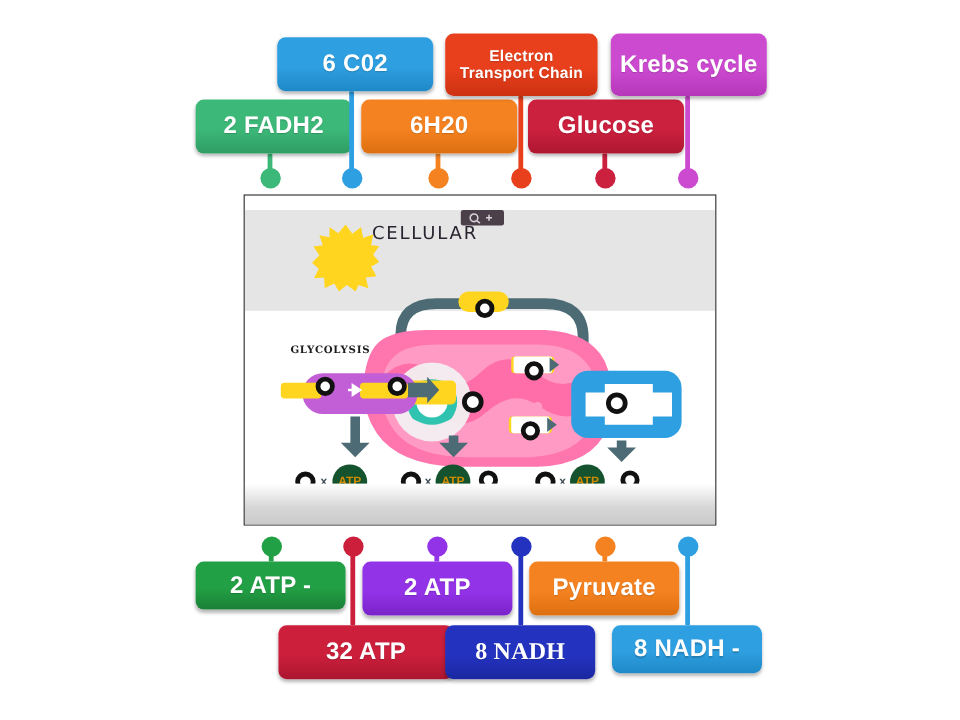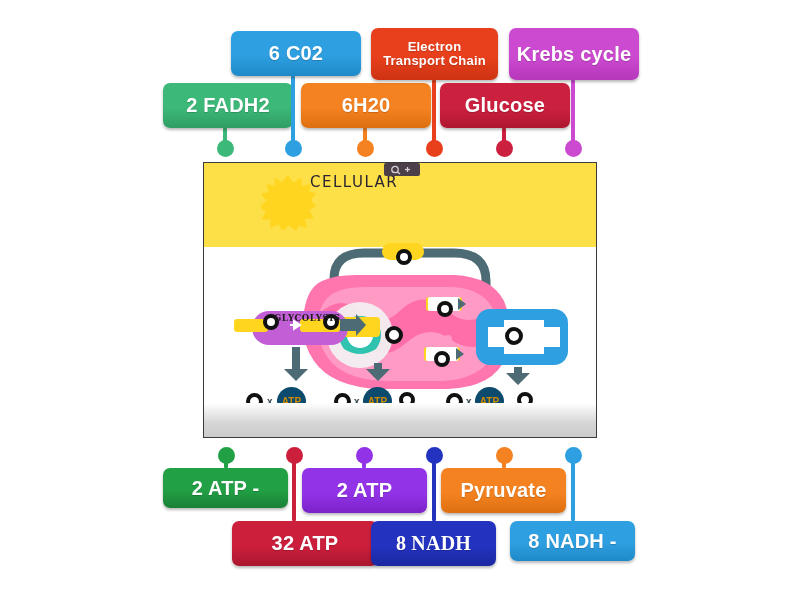--- a/index.html
+++ b/index.html
@@ -64,24 +64,24 @@
     height: 276px;
     border: 1px solid #3a3a3a;
     box-sizing: border-box;
     background: #ffffff;
     overflow: hidden;
   }
 
   
   #banner {
     position: absolute;
-    left: 0; top: 0;
+    left: 0; top: 12px;
     width: 100%;
     height: 84px;
-    background: #fde047;
+    background: #e5e5e5;
   }
   #sunburst {
     position: absolute;
     left: 56px;
     top: 12px;
     width: 56px;
     height: 56px;
     background: #ffd520;
     clip-path: polygon(50% 0%, 60% 14%, 73% 4%, 76% 20%, 91% 15%, 88% 31%, 100% 32%, 91% 45%, 100% 56%,
                        88% 63%, 96% 77%, 80% 79%, 84% 95%, 69% 90%, 65% 100%, 52% 90%, 40% 100%,
@@ -135,21 +135,21 @@
     border-radius: 50%;
     background: #ffffff;
     border: 4px solid #111111;
     box-sizing: border-box;
     cursor: pointer;
   }
 
   .atp-badge {
     position: absolute;
     border-radius: 50%;
-    background: #0c4a6e;
+    background: #14532d;
     display: flex;
     align-items: center;
     justify-content: center;
     color: #cf8a00;
     font-weight: bold;
     font-size: 10px;
     font-family: "Liberation Sans", sans-serif;
   }
   .times {
     position: absolute;
@@ -282,21 +282,21 @@
           <div class="atp-badge" style="left: 73px; top: 152px; width: 29px; height: 29px;">ATP</div>
           <div class="atp-badge" style="left: 159px; top: 152px; width: 29px; height: 29px;">ATP</div>
           <div class="atp-badge" style="left: 271px; top: 152px; width: 29px; height: 29px;">ATP</div>
         </div>
       <div id="marks">
           <div class="times" style="left: 63px; top: 161px;">x</div>
           <div class="times" style="left: 150px; top: 161px;">x</div>
           <div class="times" style="left: 262px; top: 161px;">x</div>
         </div>
 
-      <div class="glyco-text" style="left:70px; top:52px;margin-top:26px;">GLYCOLYSIS</div>
+      <div class="glyco-text" style="left:38px; top:52px;">GLYCOLYSIS</div>
 
       <div id="floor"></div>
     </div>
   </div>
 
   <div id="bottom-labels">
       <div class="stem" style="background: rgb(34, 160, 69); left: 224px; top: 455px; height: 13px;"></div>
       <div class="dot" style="background: rgb(34, 160, 69); left: 217.5px; top: 447px;"></div>
       <div class="label-box" style="left: 163px; top: 468px; width: 125px; height: 40px; font-size: 20px; background: linear-gradient(rgb(34, 160, 69) 0%, rgb(34, 160, 69) 55%, rgb(26, 128, 54) 100%);">2 ATP -</div>
       <div class="stem" style="background: rgb(204, 31, 60); left: 292px; top: 455px; height: 66px;"></div>

